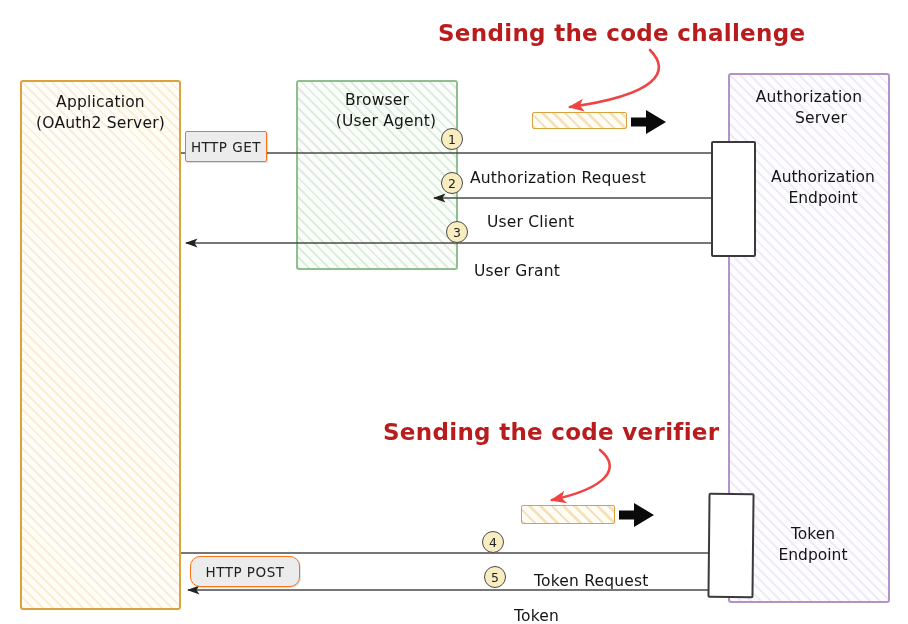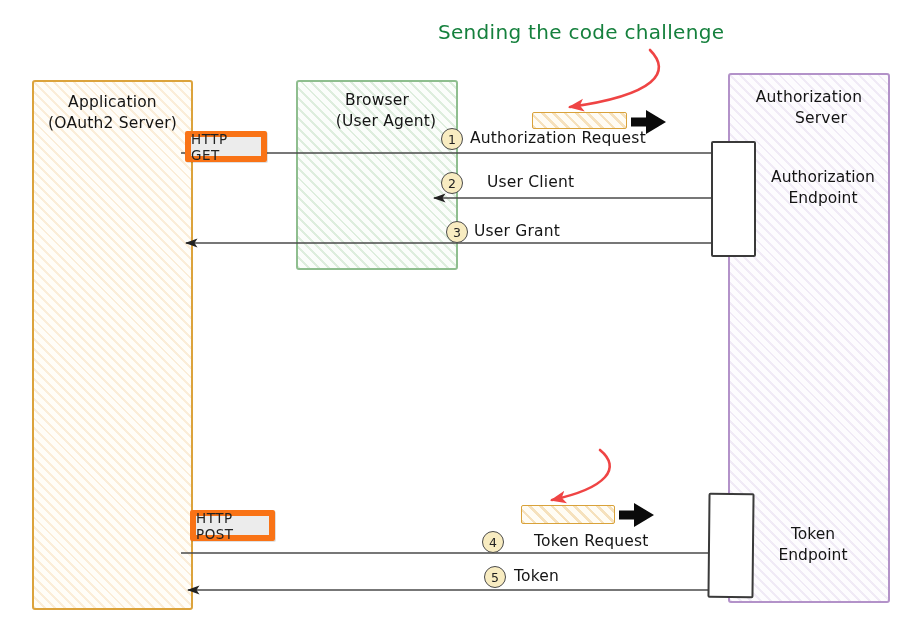--- a/index.html
+++ b/index.html
@@ -30,52 +30,52 @@
   .endpoint-label{
     position:absolute;text-align:center;font-size:15.5px;line-height:21px;color:#141414;
   }
   
   .activation{
     position:absolute;box-sizing:border-box;background:#ffffff;
     border:2px solid #3a3a3a;border-radius:2px;
   }
   
   .chip{
-    position:absolute;box-sizing:border-box;background:#ececec;border:6px solid #f97316;
+    position:absolute;box-sizing:border-box;background:#ececec;border:1px solid #f97316;
     border-radius:2px;display:flex;align-items:center;justify-content:center;
     font-size:13.5px;letter-spacing:.5px;color:#222;box-shadow:1px 1px 0 rgba(0,0,0,.12);
   }
   
   .code-chip{
     position:absolute;box-sizing:border-box;border:1.6px solid #d9a23a;border-radius:2px;
     background-color:#fffcf4;
     background-image:repeating-linear-gradient(45deg,rgba(224,163,61,.30) 0 2.5px,transparent 2.5px 8px);
   }
   
   .num-circle{
     position:absolute;width:22px;height:22px;border-radius:50%;
     background:#f8ecc1;border:1.3px solid #4a4a4a;box-sizing:border-box;
     display:flex;align-items:center;justify-content:center;
     font-size:12.5px;color:#222;
   }
   .step-label{
-    position:absolute;font-size:15.5px;color:#141414;white-space:nowrap;letter-spacing:.2px;
+    position:absolute;font-size:15.5px;color:#141414;white-space:nowrap;letter-spacing:.2px;margin-top:40px;
   }
   
   .red-note{
-    position:absolute;font-size:20px;color:#15803d;white-space:nowrap;letter-spacing:.3px;
+    position:absolute;font-size:23px;color:#b91c1c;white-space:nowrap;letter-spacing:.3px;font-weight:bold;
   }
   svg.layer{position:absolute;left:0;top:0;}
 </style>
 </head>
 <body>
 
 <div id="canvas">
 
-  <div class="node node-app" style="left:20px;top:80px;width:161px;height:530px;margin-left:12px;">
+  <div class="node node-app" style="left:20px;top:80px;width:161px;height:530px;">
     <div class="node-title" style="top:10px;">Application</div>
     <div class="node-title" style="top:31px;">(OAuth2 Server)</div>
   </div>
 
   <div class="node node-browser" style="left:296px;top:80px;width:162px;height:190px;padding-left:16px;">
     <div class="node-title" style="top:8px;">Browser</div>
     <div class="node-title" style="top:29px;margin-left:18px;">(User Agent)</div>
   </div>
 
   <div class="node node-server" style="left:728px;top:73px;width:162px;height:530px;">
@@ -116,26 +116,27 @@
   <div class="endpoint-label" style="left:762px;top:167px;width:122px;">
     <div>Authorization</div>
     <div>Endpoint</div>
   </div>
   <div class="endpoint-label" style="left:757px;top:524px;width:112px;">
     <div>Token</div>
     <div>Endpoint</div>
   </div>
 
   <div class="chip" style="left:185px;top:131px;width:82px;height:31px;">HTTP GET</div>
-  <div class="chip" style="left:190px;top:510px;width:85px;height:31px;">HTTP POST</div>
+  <div class="chip" style="left:190px;top:556px;width:110px;height:31px;border-radius:10px;">HTTP POST</div>
 
   <div class="code-chip" style="left:532px;top:112px;width:95px;height:17px;"></div>
   <div class="code-chip" style="left:521px;top:505px;width:94px;height:19px;"></div>
 
   <div class="red-note" style="left:438px;top:20px;">Sending the code challenge</div>
+  <div class="red-note" style="left:383px;top:419px;">Sending the code verifier</div>
 
   <div class="num-circle" style="left:441px;top:128px;">1</div>
   <div class="step-label" style="left:470px;top:129px;">Authorization Request</div>
 
   <div class="num-circle" style="left:441px;top:172px;">2</div>
   <div class="step-label" style="left:487px;top:173px;">User Client</div>
 
   <div class="num-circle" style="left:446px;top:221px;">3</div>
   <div class="step-label" style="left:474px;top:222px;">User Grant</div>
 

